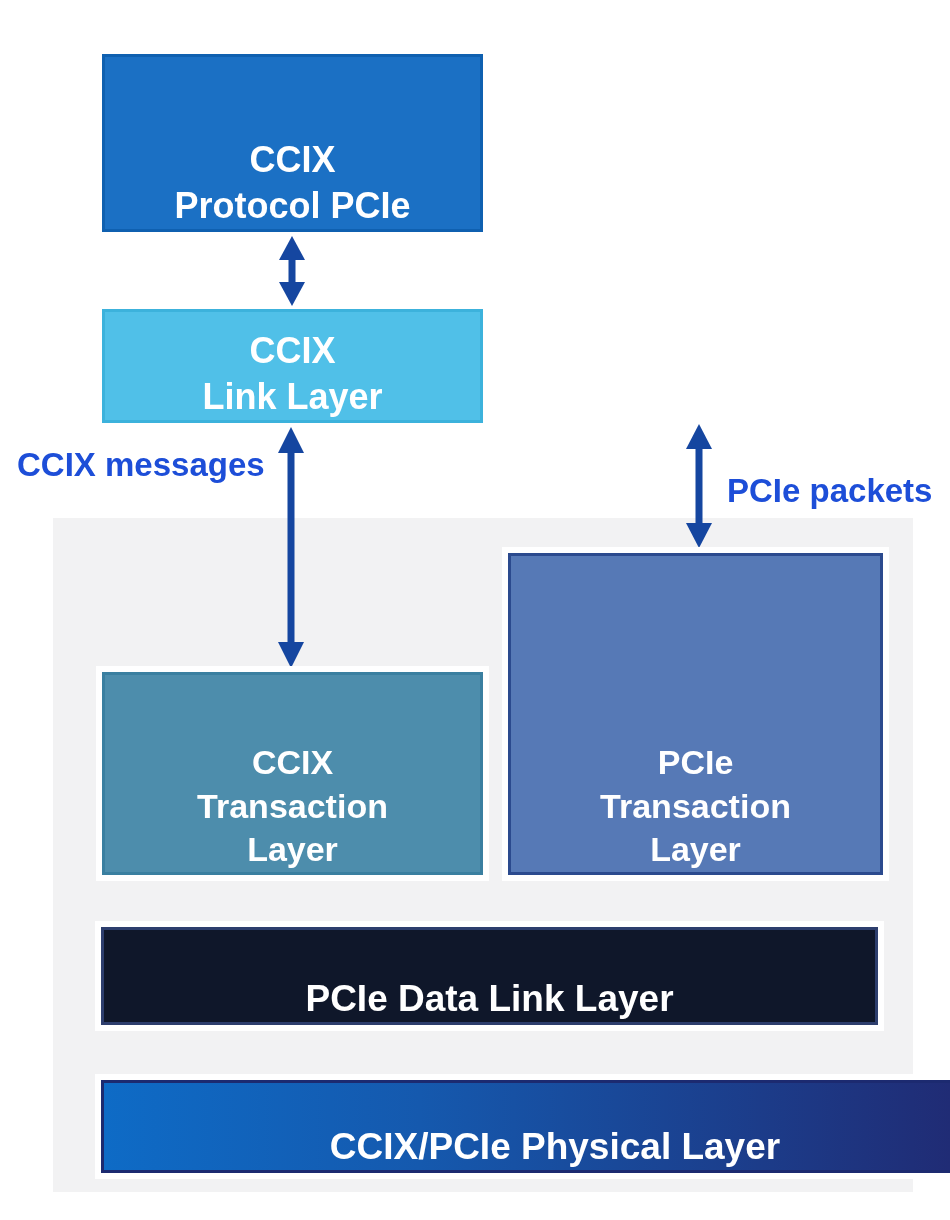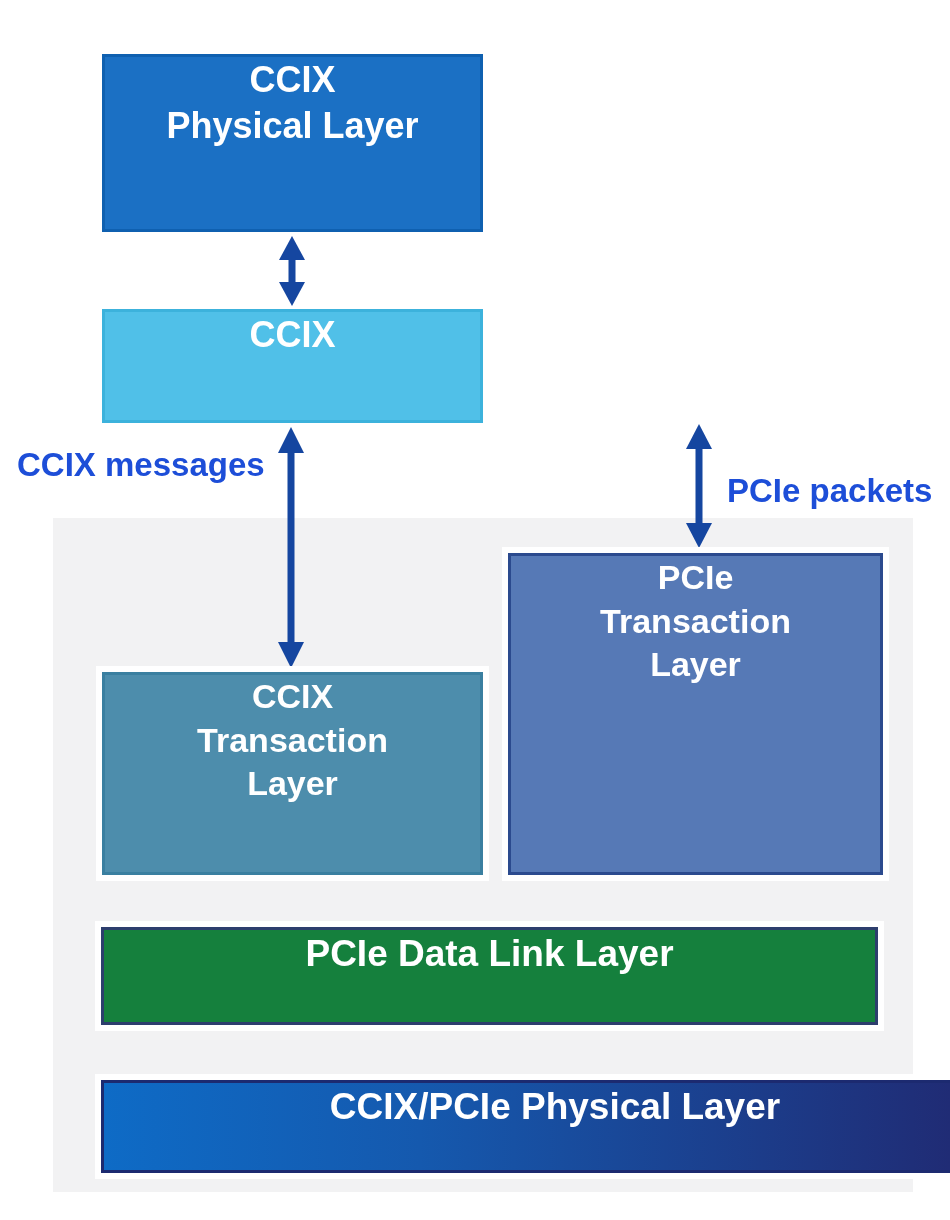--- a/index.html
+++ b/index.html
@@ -20,21 +20,21 @@
     left: 53px; top: 518px;
     width: 860px; height: 674px;
     background: #f2f2f3;
   }
   .box {
     position: absolute;
     box-sizing: border-box;
     display: flex;
     flex-direction: column;
     align-items: center;
-    justify-content: flex-start;
+    justify-content: flex-end;
     color: #ffffff;
     font-weight: bold;
     text-align: center;
     line-height: 1.28;
   }
   .box .ln { display: block; }
   .halo { box-shadow: 0 0 0 6px #ffffff; }
 
   .box-protocol {
     left: 102px; top: 54px; width: 381px; height: 178px;
@@ -55,21 +55,21 @@
     font-size: 34px;
   }
   .box-pcie-trans {
     left: 508px; top: 553px; width: 375px; height: 322px;
     background: #5679b6;
     border: 3px solid #2b4a8e;
     font-size: 34px;
   }
   .box-data-link {
     left: 101px; top: 927px; width: 777px; height: 98px;
-    background: #15803d;
+    background: #0f172a;
     border: 3px solid #2d3e6d;
     font-size: 37px;
   }
   .box-physical {
     left: 101px; top: 1080px; width: 908px; height: 93px;
     background: linear-gradient(90deg, #0e6bc6 0%, #1559ae 35%, #21276f 100%);
     border: 3px solid #1c2a70;
     font-size: 37px;
   }
 
@@ -88,33 +88,34 @@
 </style>
 </head>
 <body>
 
 <div class="canvas">
 
   <div class="gray-panel"></div>
 
   <div class="box box-protocol">
     <span class="ln">CCIX</span>
-    <span class="ln">Physical Layer</span>
+    <span class="ln">Protocol PCIe</span>
   </div>
 
   <div class="arrow" style="left:276px; top:236px;">
     <svg width="32" height="70" viewBox="0 0 32 70">
       <polygon points="16,0 3,24 29,24" fill="#1546a0"></polygon>
       <rect x="12.5" y="18" width="7" height="34" fill="#1546a0"></rect>
       <polygon points="16,70 3,46 29,46" fill="#1546a0"></polygon>
     </svg>
   </div>
 
   <div class="box box-link">
     <span class="ln">CCIX</span>
+    <span class="ln">Link Layer</span>
   </div>
 
   <div class="annotation ann-ccix">CCIX messages</div>
 
   <div class="arrow" style="left:275px; top:427px;">
     <svg width="32" height="241" viewBox="0 0 32 241">
       <polygon points="16,0 3,26 29,26" fill="#1546a0"></polygon>
       <rect x="12.5" y="20" width="7" height="201" fill="#1546a0"></rect>
       <polygon points="16,241 3,215 29,215" fill="#1546a0"></polygon>
     </svg>

